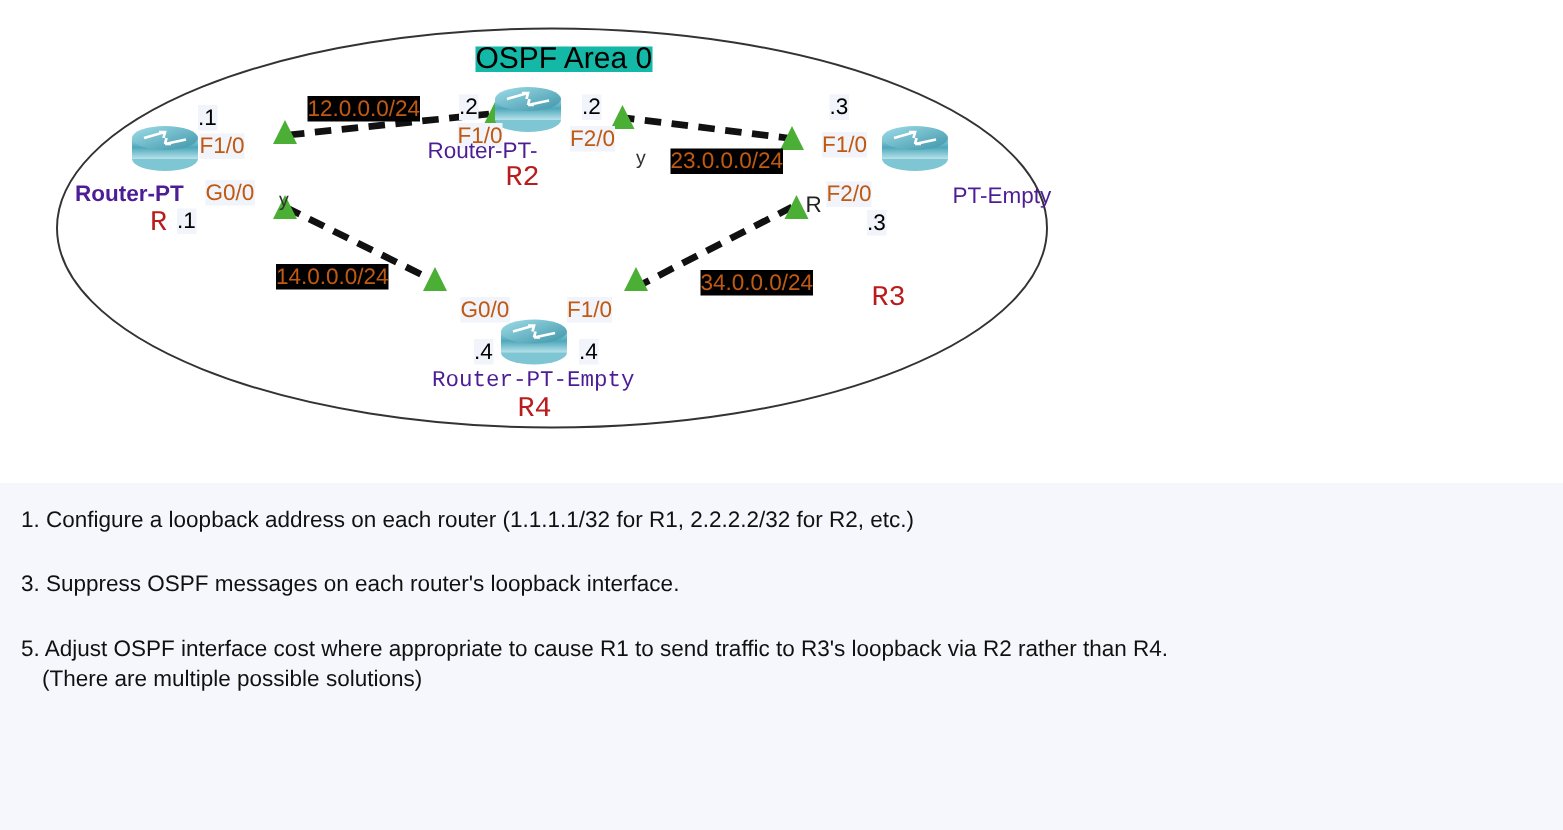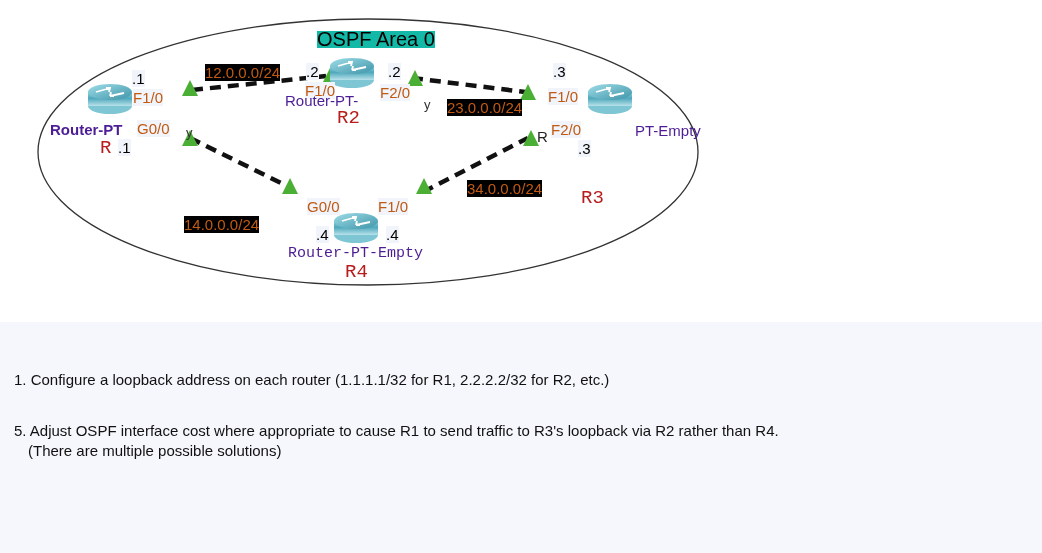--- a/index.html
+++ b/index.html
@@ -37,21 +37,20 @@
     background:#f6f7fc;
     box-sizing:border-box;
     padding:16px 0 0 14px;
   }
   .inst{
     font-size:15px;
     color:#111;
     line-height:18px;
     margin-bottom:25px;
     white-space:pre;
-    margin-top:33px;
   }
   .inst.sub{margin-top:-23px;padding-left:14px;}
 </style>
 </head>
 <body>
 
 <div id="diagram">
 
   <svg width="1042" height="318">
     <defs>
@@ -141,21 +140,22 @@
 
   <div class="lbl ifc" style="left:307px;top:198px;">G0/0</div>
   <div class="lbl ifc" style="left:378px;top:198px;">F1/0</div>
   <div class="lbl num" style="left:316px;top:226px;">.4</div>
   <div class="lbl num" style="left:386px;top:226px;">.4</div>
   <div class="lbl dev" style="left:288px;top:245px;font-family:Liberation Mono, monospace;">Router-PT-Empty</div>
   <div class="lbl rname" style="left:345px;top:264px;">R4</div>
 
   <div class="lbl net" style="left:205px;top:64px;">12.0.0.0/24</div>
   <div class="lbl net" style="left:447px;top:63px;margin-top:36px;">23.0.0.0/24</div>
-  <div class="lbl net" style="left:184px;top:176px;margin-top:40px;">14.0.0.0/24</div>
+  <div class="lbl net" style="left:184px;top:176px;">14.0.0.0/24</div>
   <div class="lbl net" style="left:467px;top:180px;">34.0.0.0/24</div>
 </div>
 
 <div id="instructions">
   <div class="inst">1. Configure a loopback address on each router (1.1.1.1/32 for R1, 2.2.2.2/32 for R2, etc.)</div>
+  <div class="inst">3. Suppress OSPF messages on each router's loopback interface.</div>
   <div class="inst">5. Adjust OSPF interface cost where appropriate to cause R1 to send traffic to R3's loopback via R2 rather than R4.</div>
   <div class="inst sub">(There are multiple possible solutions)</div>
 </div>
 
 </body></html>

